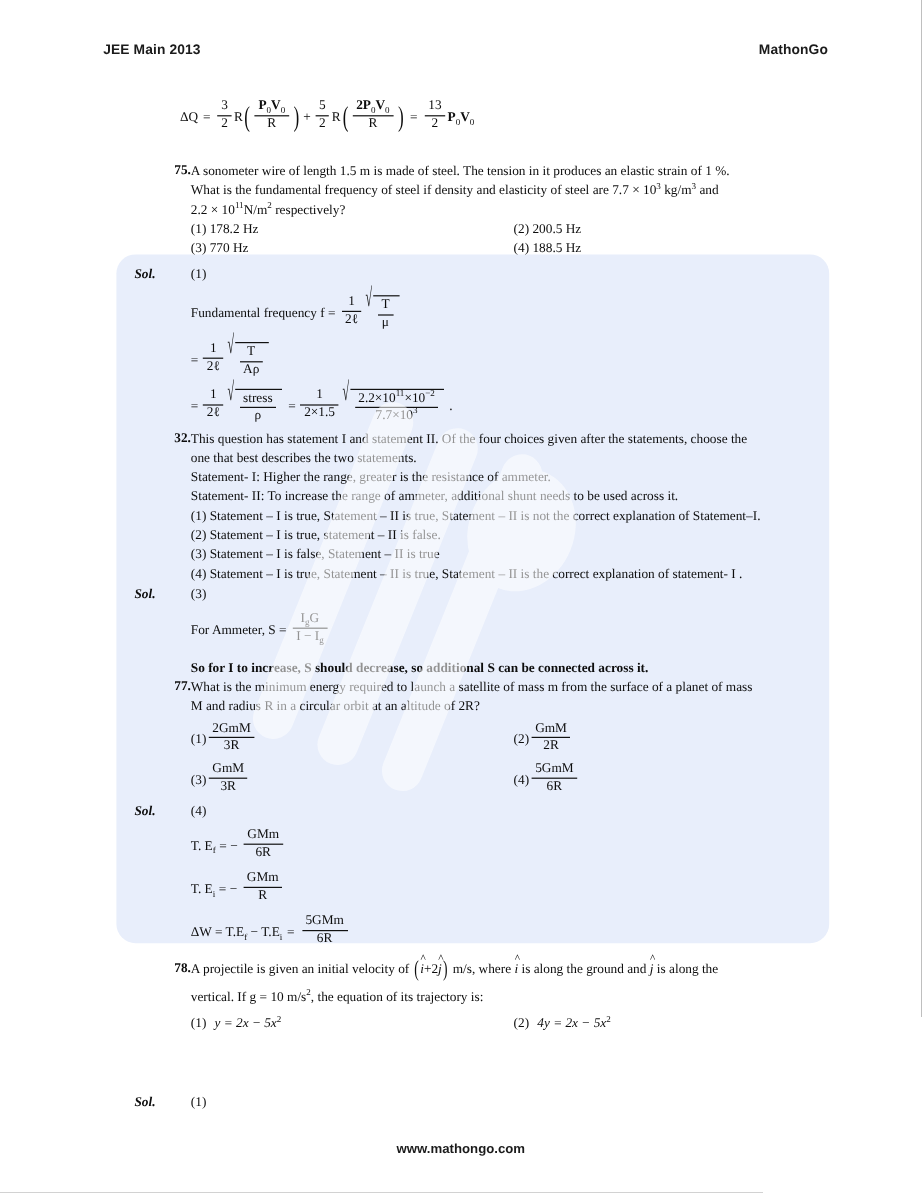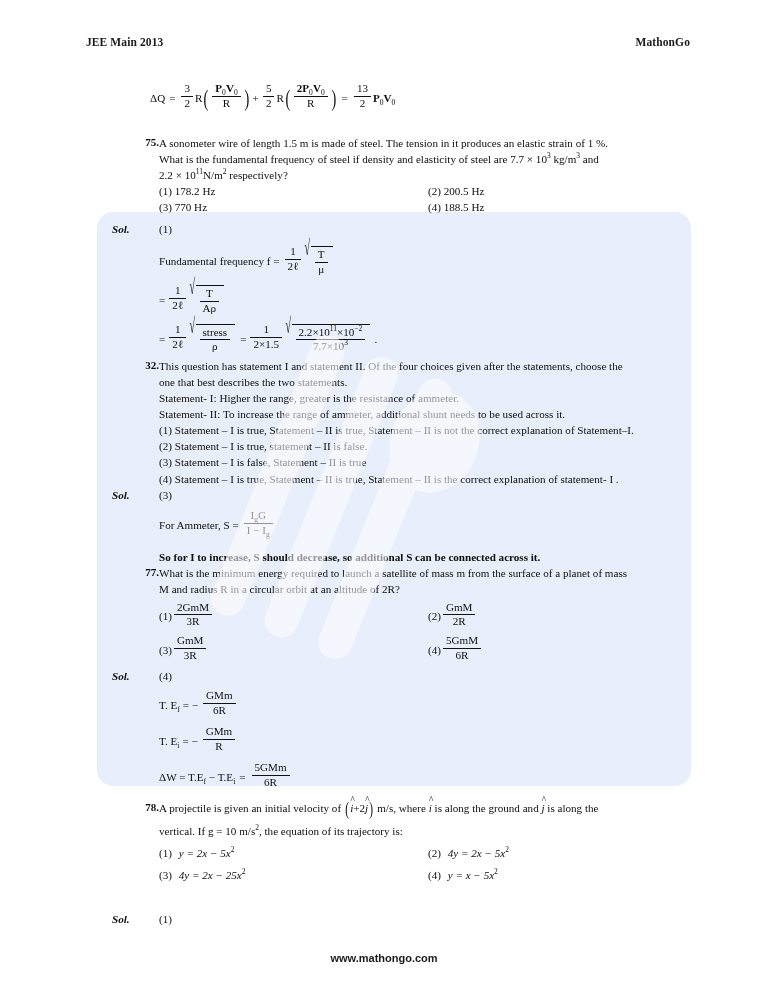--- a/index.html
+++ b/index.html
@@ -33,21 +33,21 @@
 
   
   .header {
     position: absolute;
     top: 36px;
     left: 86px;
     right: 78px;
     display: flex;
     justify-content: space-between;
     align-items: baseline;
-    font-family: Liberation Serif, serif;
+    font-family: Liberation Sans, sans-serif;
     font-size: 11.5px;
     font-weight: bold;
     color: #1b1b1b;
     letter-spacing: 0.1px;
     z-index: 4;
   }
 
   
   .footer {
     position: absolute;
@@ -496,30 +496,20 @@
           <div class="opt-two-col" style="margin-top:6px;">
             <div class="opt-line mth">
               <span>(1)</span>
               <span class="mi" style="margin-left:4px;">y = 2x − 5x</span><sup>2</sup>
             </div>
             <div class="opt-line mth">
               <span>(2)</span>
               <span class="mi" style="margin-left:4px;">4y = 2x − 5x</span><sup>2</sup>
             </div>
           </div>
-          <div class="opt-two-col" style="margin-top:6px;">
-            <div class="opt-line mth">
-              <span>(3)</span>
-              <span class="mi" style="margin-left:4px;">4y = 2x − 25x</span><sup>2</sup>
-            </div>
-            <div class="opt-line mth">
-              <span>(4)</span>
-              <span class="mi" style="margin-left:4px;">y = x − 5x</span><sup>2</sup>
-            </div>
-          </div>
         </div>
       </div>
     </div>
 
     <div class="block" style="left:97px; top:911px; width:590px;">
       <div class="qrow">
         <div class="solnum">Sol.</div>
         <div class="qbody">
           <div>(1)</div>
         </div>

